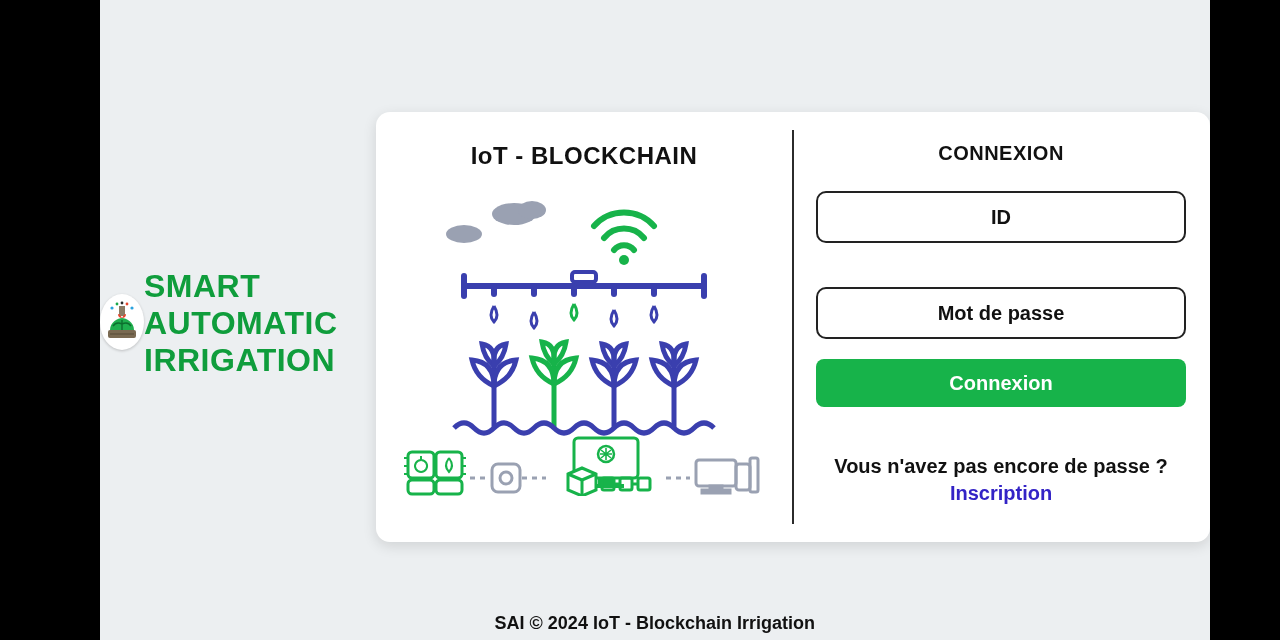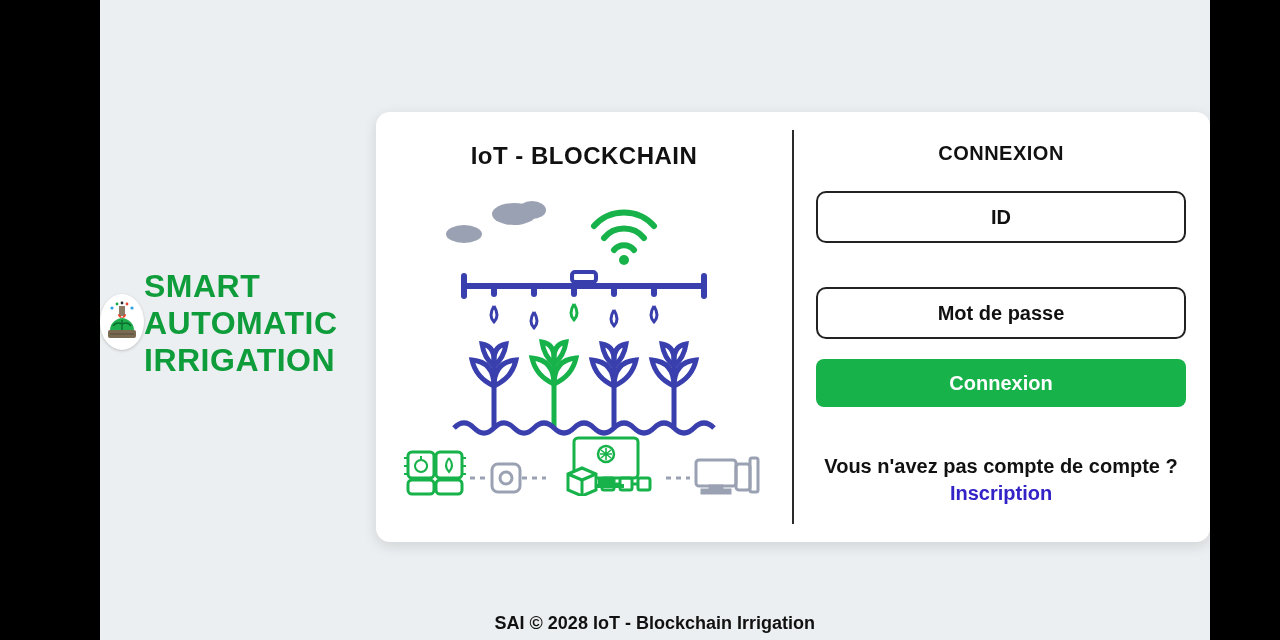--- a/index.html
+++ b/index.html
@@ -189,22 +189,22 @@
 
       <input class="field" type="text" placeholder="ID" style="">
 
       <div class="gap"></div>
 
       <input class="field" type="password" placeholder="Mot de passe" style="">
 
       <button class="btn">Connexion</button>
 
       <div class="signup-block">
-        <div class="signup-q">Vous n'avez pas compte de compte ?</div>
+        <div class="signup-q">Vous n'avez pas encore de passe ?</div>
         <a href="#" class="signup-link">Inscription</a>
       </div>
     </div>
   </div>
 
-  <div class="footer">SAI © 2028 IoT - Blockchain Irrigation</div>
+  <div class="footer">SAI © 2024 IoT - Blockchain Irrigation</div>
 </div>
 
 <div class="pillar"></div>
 
 </body></html>

